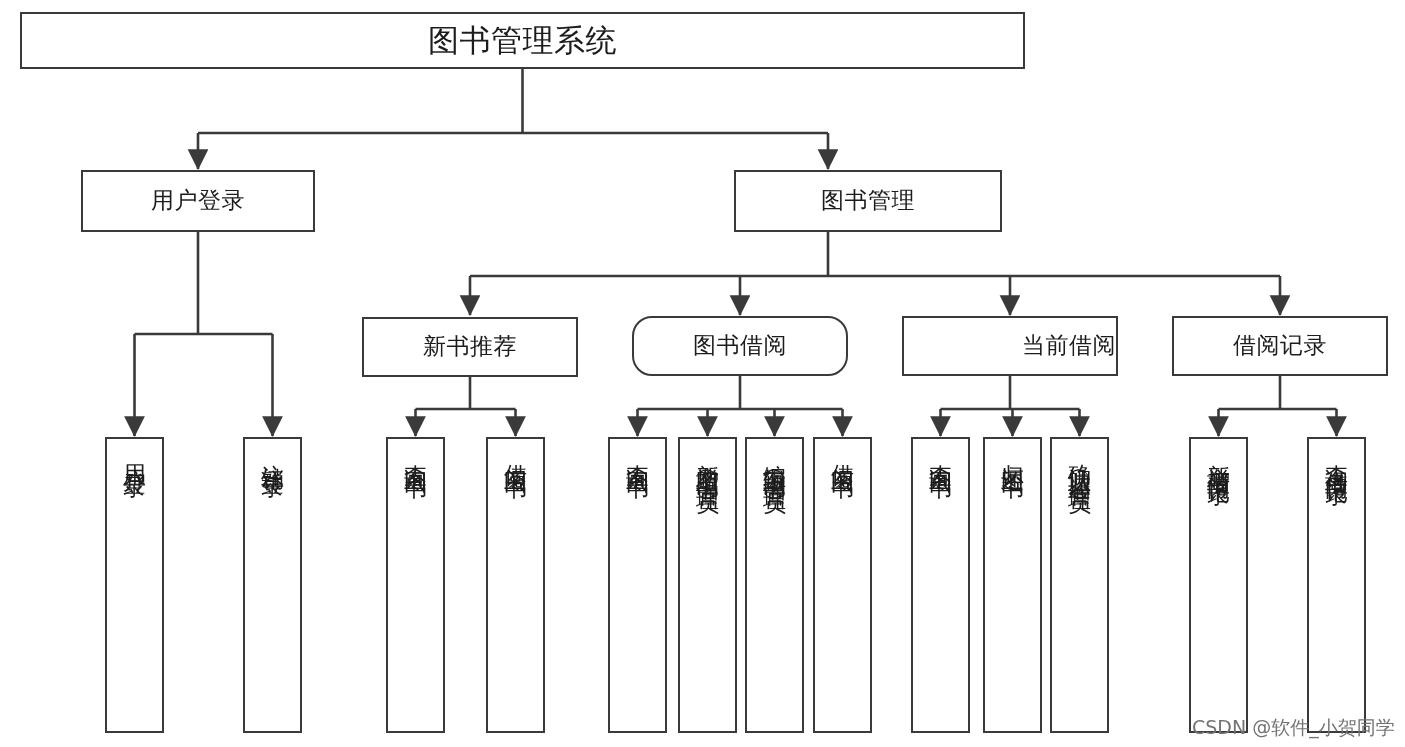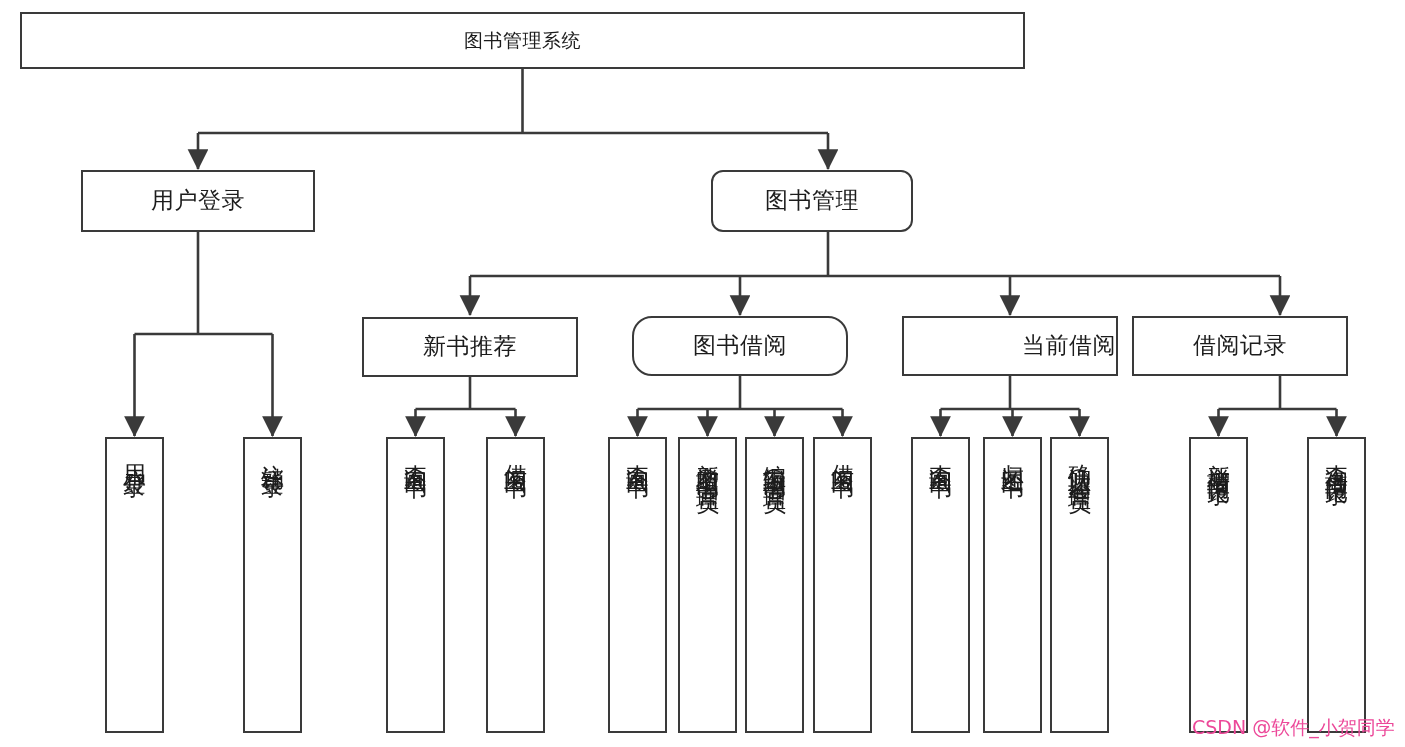--- a/index.html
+++ b/index.html
@@ -41,39 +41,39 @@
     line-height: 1.12;
     white-space: nowrap;
     text-align: center;
   }
   
   .node.h .node-label {
     font-size: 23px;
     letter-spacing: 0.5px;
   }
   .node.root .node-label {
-    font-size: 19px;
+    font-size: 31px;
   }
   
   .node.v {
     align-items: flex-start;
     justify-content: center;
     padding-top: 7px;
   }
   .node.v .node-label {
     writing-mode: vertical-rl;
     text-orientation: upright;
     font-size: 23px;
     letter-spacing: 4px;
     white-space: normal;
     line-height: 1;
   }
   .watermark {
     position: absolute;
-    color: #ec4899;
+    color: #737373;
     font-size: 19px;
     white-space: nowrap;
     font-family: "DejaVu Sans", "Liberation Sans", sans-serif;
   }
 </style>
 </head>
 <body>
 
 <div id="diagram-root">
 
@@ -120,33 +120,33 @@
       </g>
   </svg>
 
   <div id="nodes-layer">
       <div class="node h root" style="left: 20px; top: 12px; width: 1005px; height: 57px;">
         <span class="node-label">图书管理系统</span>
       </div>
       <div class="node h" style="left: 81px; top: 170px; width: 234px; height: 62px;">
         <span class="node-label">用户登录</span>
       </div>
-      <div class="node h" style="left: 711px; top: 170px; width: 202px; height: 62px; border-radius: 12px;">
+      <div class="node h" style="left: 734px; top: 170px; width: 268px; height: 62px;">
         <span class="node-label">图书管理</span>
       </div>
       <div class="node h" style="left: 362px; top: 317px; width: 216px; height: 60px;">
         <span class="node-label">新书推荐</span>
       </div>
       <div class="node h" style="left: 632px; top: 316px; width: 216px; height: 60px; border-radius: 20px;">
         <span class="node-label">图书借阅</span>
       </div>
       <div class="node h" style="left: 902px; top: 316px; width: 216px; height: 60px; justify-content: flex-end;">
         <span class="node-label">当前借阅</span>
       </div>
-      <div class="node h" style="left: 1132px; top: 316px; width: 216px; height: 60px;">
+      <div class="node h" style="left: 1172px; top: 316px; width: 216px; height: 60px;">
         <span class="node-label">借阅记录</span>
       </div>
       <div class="node v" style="left: 105px; top: 437px; width: 59px; height: 296px;">
         <span class="node-label">用户登录</span>
       </div>
       <div class="node v" style="left: 243px; top: 437px; width: 59px; height: 296px;">
         <span class="node-label">注销登录</span>
       </div>
       <div class="node v" style="left: 386px; top: 437px; width: 59px; height: 296px;">
         <span class="node-label">查询图书</span>

